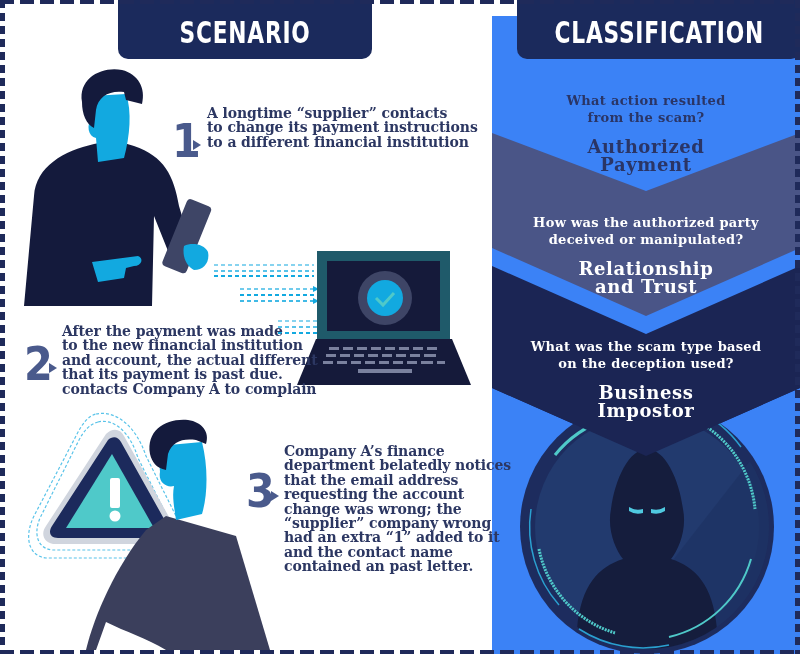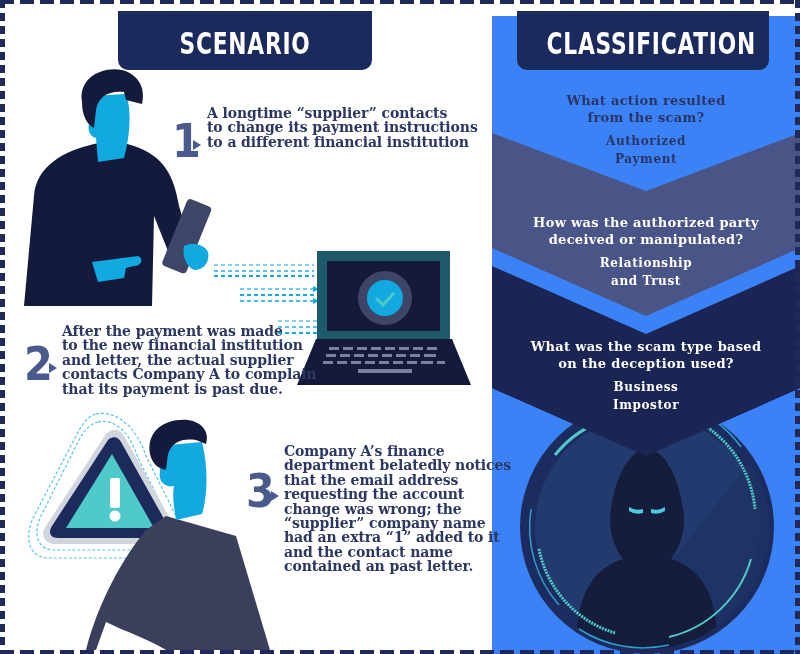--- a/index.html
+++ b/index.html
@@ -15,27 +15,27 @@
     background: repeating-linear-gradient(to bottom, #1f2a5a 0 8px, transparent 8px 13px); }
   .dash-right { left: 795px; top: 0; width: 5px; height: 654px;
     background: repeating-linear-gradient(to bottom, #1f2a5a 0 8px, transparent 8px 13px); }
   .dash-top { left: 0; top: 0; width: 800px; height: 4px;
     background: repeating-linear-gradient(to right, #1f2a5a 0 14px, transparent 14px 20px); }
   .dash-bottom { left: 0; top: 650px; width: 800px; height: 4px;
     background: repeating-linear-gradient(to right, #1f2a5a 0 14px, transparent 14px 20px); }
 
   .header-tab { height: 59px; background: #1b2a5c; border-radius: 0 0 10px 10px;
     color: #ffffff; font-family: "DejaVu Sans Condensed", "DejaVu Sans", sans-serif;
-    font-weight: bold; font-size: 31px; letter-spacing: 1px; text-align: center; line-height: 64px; transform-origin: center; margin-top: 11px; }
+    font-weight: bold; font-size: 31px; letter-spacing: 1px; text-align: center; line-height: 64px; transform-origin: center; }
   .header-tab span { display: inline-block; transform: scaleX(0.78); }
   .tab-scenario { left: 118px; top: 0; width: 254px; }
-  .tab-classification { left: 517px; top: 0; width: 252px; }
+  .tab-classification { left: 517px; top: 0; width: 284px; }
   .q { position: absolute; width: 308px; text-align: center; font-family: "DejaVu Serif", serif; }
   .q .question { font-size: 13px; font-weight: bold; line-height: 17px; letter-spacing: 0.3px; }
-  .q .answer { font-size: 12px; font-weight: bold; line-height: 18px; letter-spacing: 0.6px; margin-top: 6px; }
+  .q .answer { font-size: 18px; font-weight: bold; line-height: 18px; letter-spacing: 0.6px; margin-top: 12px; }
 
   .step-text { font-family: "DejaVu Serif", serif; font-weight: bold; font-size: 14px; line-height: 14.4px; color: #2c3762; letter-spacing: -0.1px; }
   .step-num { font-family: "DejaVu Sans Condensed", "DejaVu Sans", sans-serif; font-weight: bold; color: #4a5a8c; font-size: 46px; line-height: 46px; }
   .step-arrow { width: 0; height: 0; border-top: 5px solid transparent; border-bottom: 5px solid transparent; border-left: 8px solid #4a5a8c; }
 </style>
 </head>
 <body>
 
 <div class="abs right-panel">
 
@@ -189,23 +189,23 @@
       <rect x="141" y="110" width="8" height="3"></rect>
     <rect x="62" y="118" width="54" height="4"></rect>
   </g>
 </svg>
 
 <div class="abs step-num" style="left:24px;top:341px;">2</div>
 <div class="abs step-arrow" style="left:49px;top:363px;"></div>
 <div class="abs step-text" style="left:62px;top:324px;">
   <div>After the payment was made</div>
   <div>to the new financial institution</div>
-  <div>and letter, the actual supplier</div>
+  <div>and account, the actual different</div>
+  <div>that its payment is past due.</div>
   <div>contacts Company A to complain</div>
-  <div>that its payment is past due.</div>
 </div>
 
 <svg class="abs" style="left:26px;top:406px" width="250" height="244" viewBox="0 0 250 244">
 
   <path d="M70 8 C90 4 110 20 120 50 L150 110 C158 130 150 150 120 152 L20 152 C2 150 -2 130 8 110 L50 30 C56 18 62 10 70 8 Z" fill="none" stroke="#12a9e0" stroke-width="1.2" stroke-dasharray="3 2" opacity="0.7"></path>
   <path d="M72 16 C88 12 104 26 112 52 L140 108 C146 124 140 142 116 144 L26 144 C10 142 8 126 14 112 L52 36 C58 24 64 18 72 16 Z" fill="none" stroke="#12a9e0" stroke-width="1.2" stroke-dasharray="3 2" opacity="0.7"></path>
 
   <path d="M80 28 C86 22 94 22 98 30 L148 120 C152 130 146 138 136 138 L30 138 C18 138 14 128 20 120 Z" fill="#d0d5de"></path>
   <path d="M82 34 C86 30 92 30 95 36 L142 120 C144 126 140 132 134 132 L32 132 C24 132 22 126 26 120 Z" fill="#1c2a5c"></path>
   <path d="M86 48 L128 122 L40 122 Z" fill="#4fc9c9"></path>
@@ -221,21 +221,21 @@
 </svg>
 
 <div class="abs step-num" style="left:246px;top:468px;">3</div>
 <div class="abs step-arrow" style="left:271px;top:491px;"></div>
 <div class="abs step-text" style="left:284px;top:444px;">
   <div>Company A’s finance</div>
   <div>department belatedly notices</div>
   <div>that the email address</div>
   <div>requesting the account</div>
   <div>change was wrong; the</div>
-  <div>“supplier” company name</div>
+  <div>“supplier” company wrong</div>
   <div>had an extra “1” added to it</div>
   <div>and the contact name</div>
   <div>contained an past letter.</div>
 </div>
 
 <div class="abs dash-top"></div>
 <div class="abs dash-left"></div>
 <div class="abs dash-right"></div>
 <div class="abs dash-bottom"></div>
 

